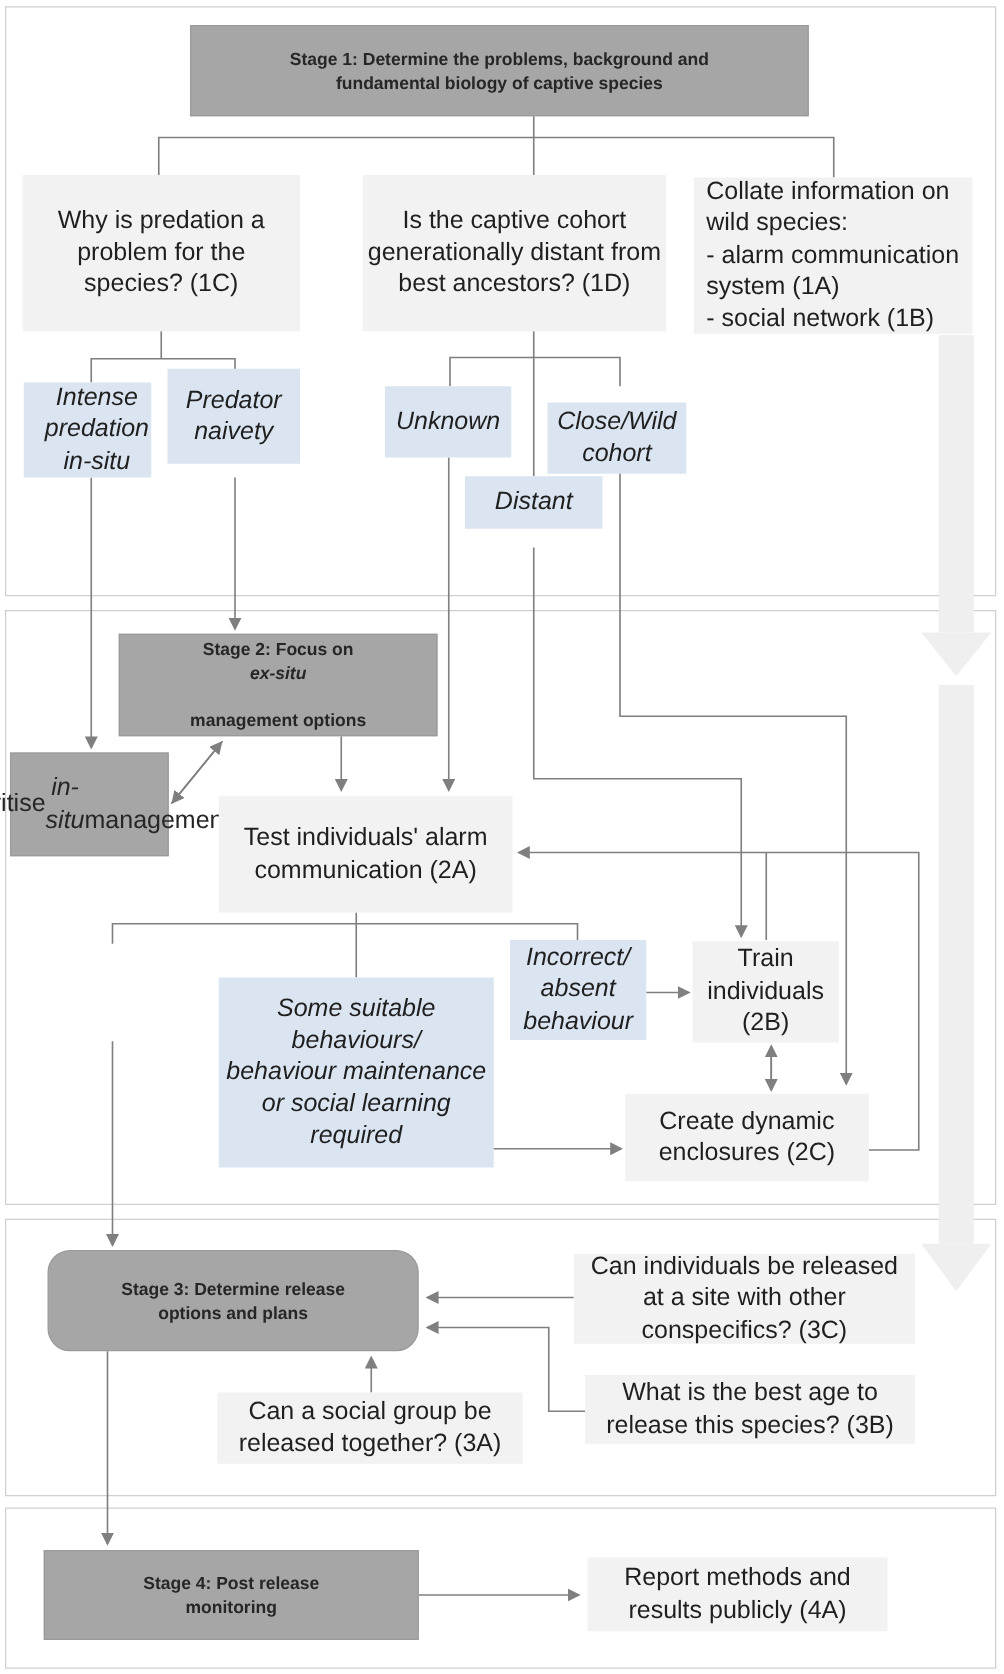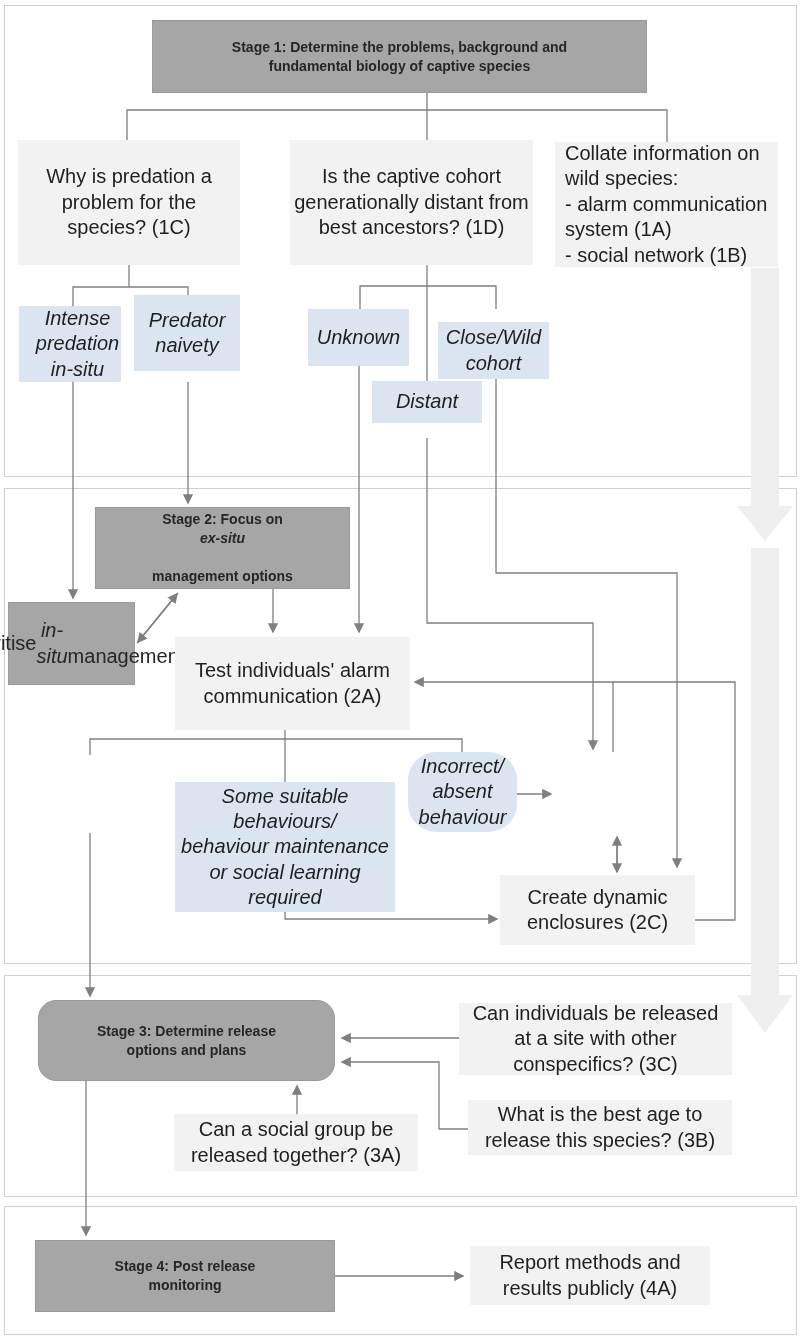--- a/index.html
+++ b/index.html
@@ -112,29 +112,32 @@
 
   <div class="node dark title" style="left:95px;top:507px;width:255px;height:82px;flex-direction:column;"><span style="font-weight: bold;">Stage 2: Focus on </span><span style="font-style: italic; font-weight: bold;">ex-situ</span><span style="font-weight: bold;">
 management options</span></div>
   <div class="node dark" style="left:8px;top:602px;width:127px;height:83px;"><span>Prioritise
 </span><span style="font-style: italic;">in-situ</span><span>
 management</span></div>
 
   <div class="node light" style="left:175px;top:637px;width:235px;height:93px;">Test individuals' alarm
 communication (2A)</div>
 
-  <div class="node blue" style="left:175px;top:782px;width:220px;height:130px;">Some suitable
+  <div class="node blue" style="left:175px;top:782px;width:220px;height:152px;">Some suitable
 behaviours/
 behaviour maintenance
 or social learning
 required</div>
-  <div class="node blue" style="left:408px;top:752px;width:109px;height:80px;border-radius:28px;">Incorrect/
+  <div class="node blue" style="left:408px;top:752px;width:109px;height:80px;">Incorrect/
 absent
 behaviour</div>
 
+  <div class="node light" style="left:554px;top:753px;width:117px;height:81px;">Train
+individuals
+(2B)</div>
   <div class="node light" style="left:500px;top:875px;width:195px;height:70px;">Create dynamic
 enclosures (2C)</div>
 
   <div class="node dark title" style="left:38px;top:1000px;width:297px;height:81px;border-radius:18px;">Stage 3: Determine release
 options and plans</div>
   <div class="node light" style="left:459px;top:1003px;width:273px;height:72px;">Can individuals be released
 at a site with other
 conspecifics? (3C)</div>
   <div class="node light" style="left:468px;top:1100px;width:264px;height:55px;">What is the best age to
 release this species? (3B)</div>

